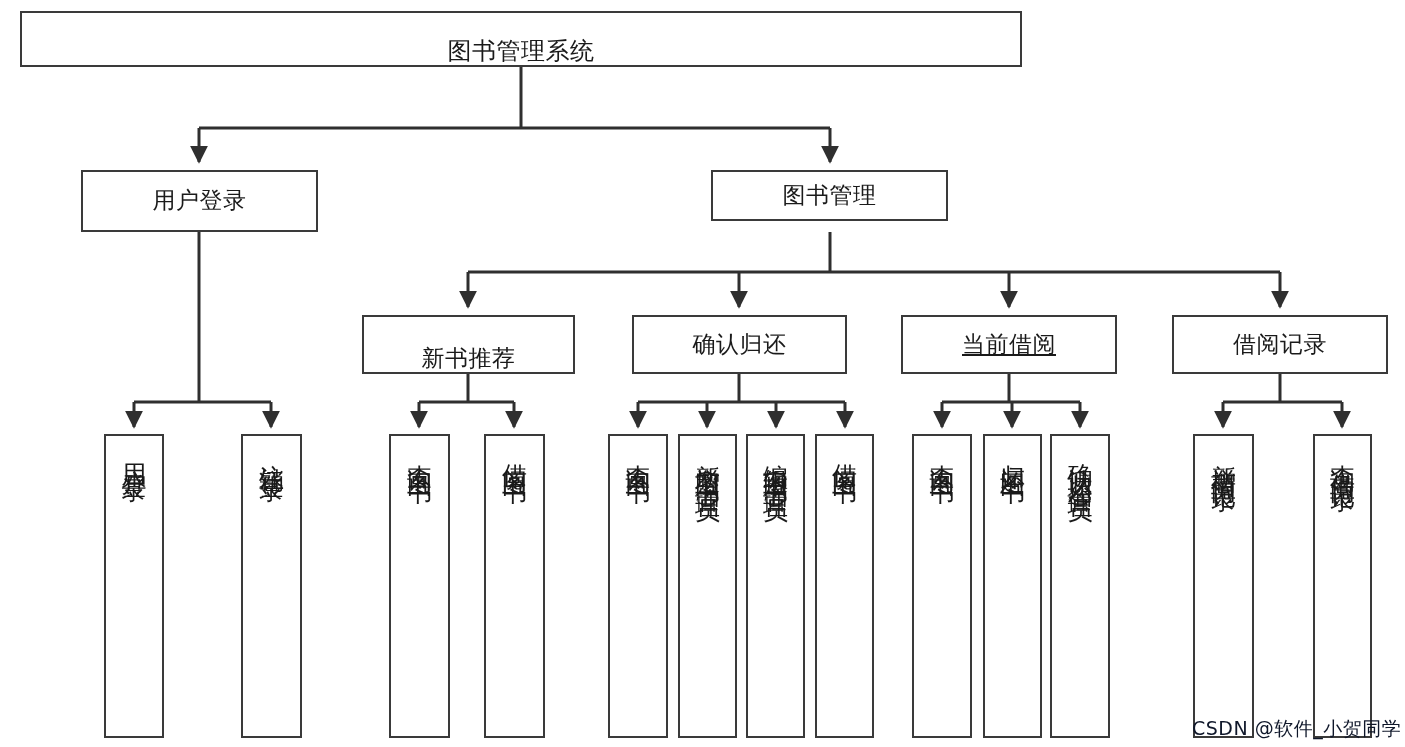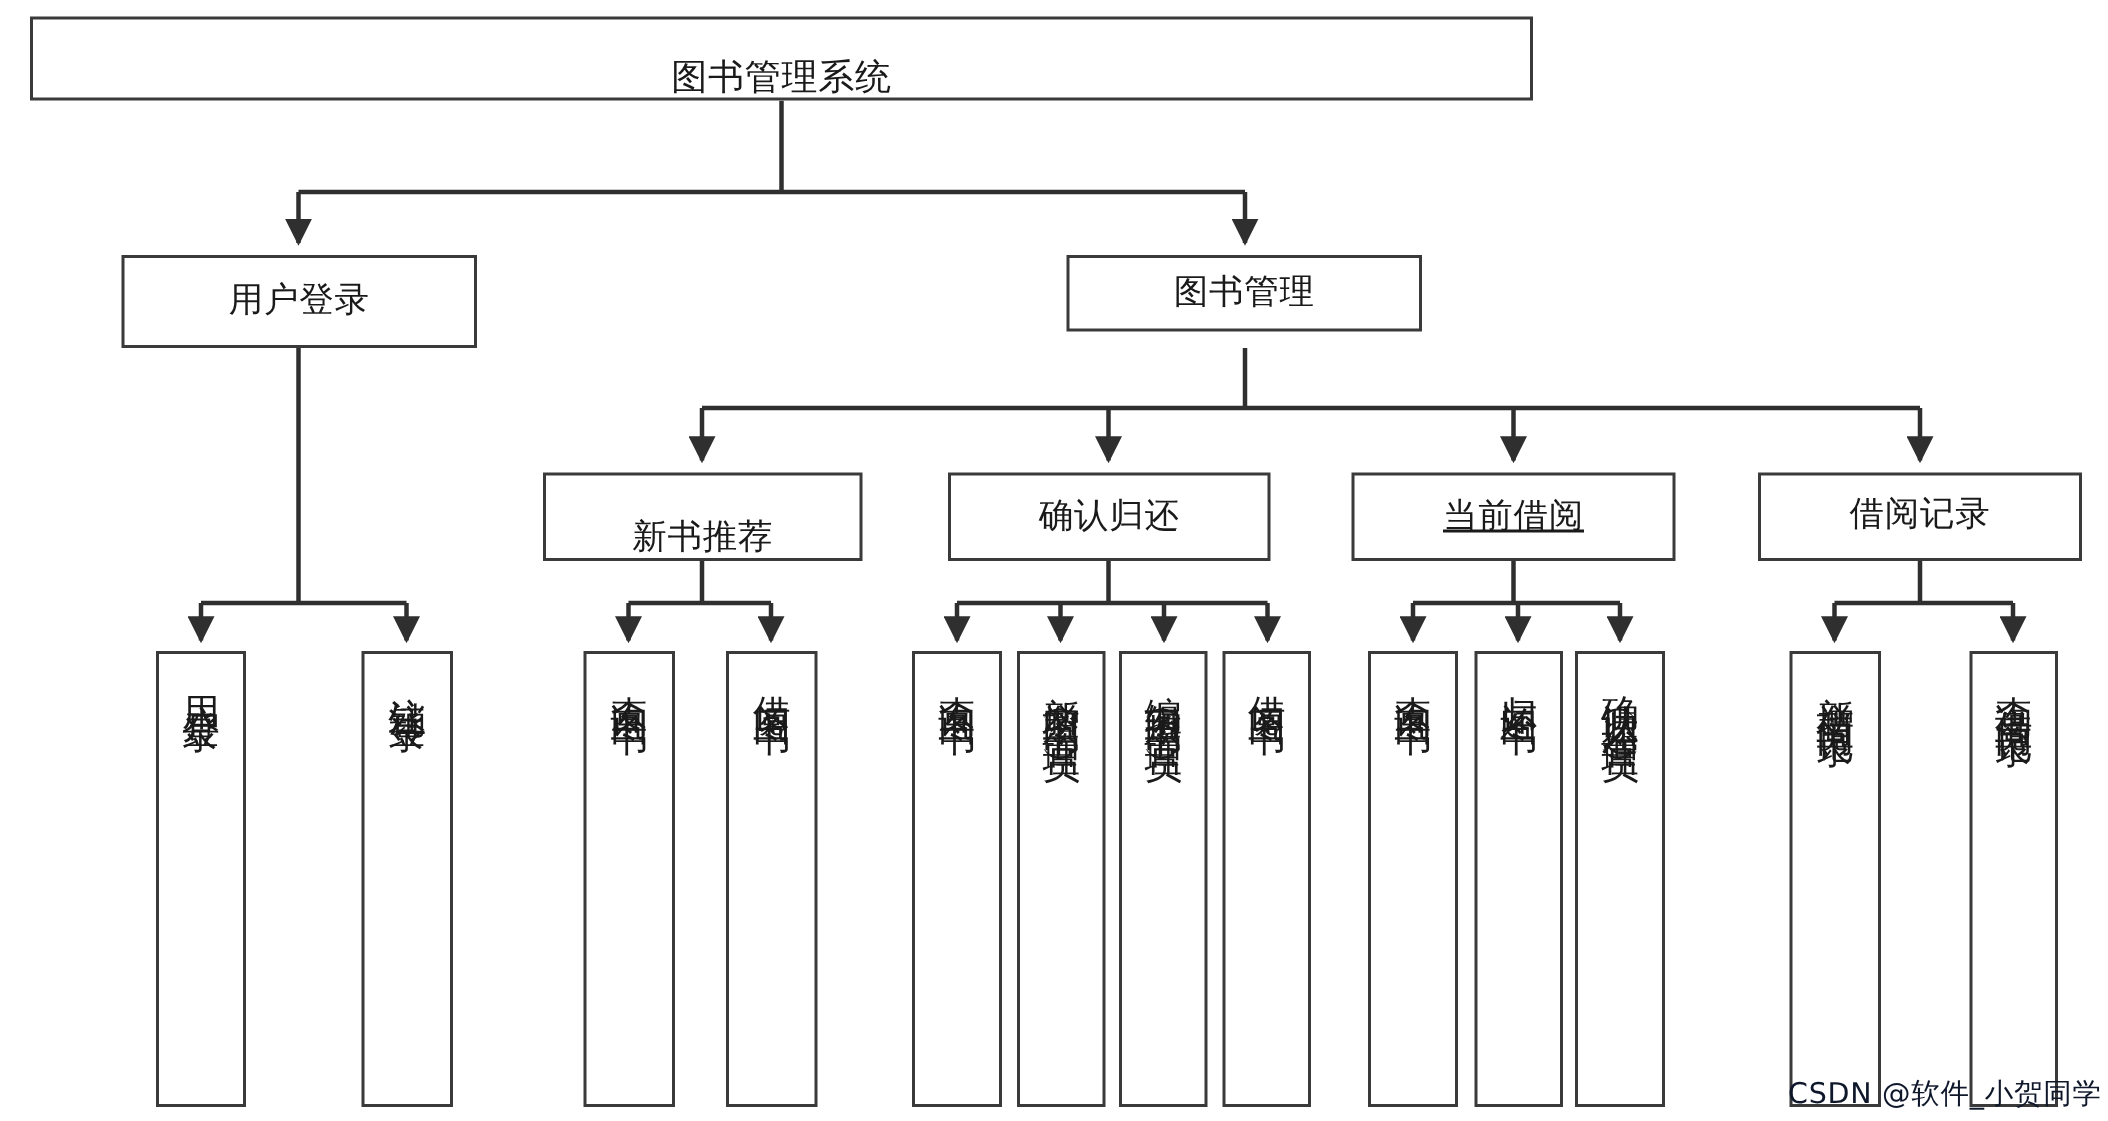--- a/index.html
+++ b/index.html
@@ -140,21 +140,21 @@
 
   <div class="node horiz" style="left:362px; top:315px; width:213px; height:59px;align-items:flex-end;">
     <span class="label">新书推荐</span>
   </div>
   <div class="node horiz" style="left:632px; top:315px; width:215px; height:59px;">
     <span class="label">确认归还</span>
   </div>
   <div class="node horiz" style="left:901px; top:315px; width:216px; height:59px;text-decoration:underline;">
     <span class="label">当前借阅</span>
   </div>
-  <div class="node horiz" style="left:1172px; top:315px; width:216px; height:59px;font-family:Liberation Mono, monospace;">
+  <div class="node horiz" style="left:1172px; top:315px; width:216px; height:59px;">
     <span class="label">借阅记录</span>
   </div>
 
   <div id="leaf-layer">
       <div class="node vert" style="left: 104px; top: 434px; width: 60px; height: 304px;">
         <span class="label">用户登录</span>
       </div>
       <div class="node vert" style="left: 241px; top: 434px; width: 61px; height: 304px;">
         <span class="label">注销登录</span>
       </div>

